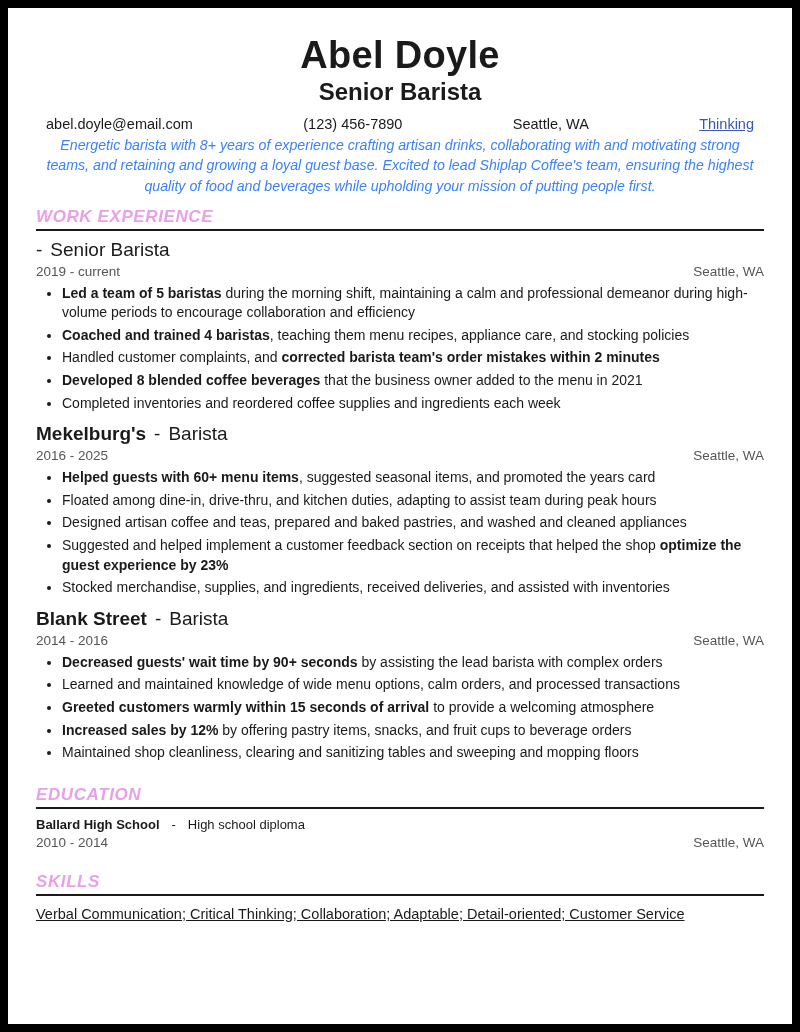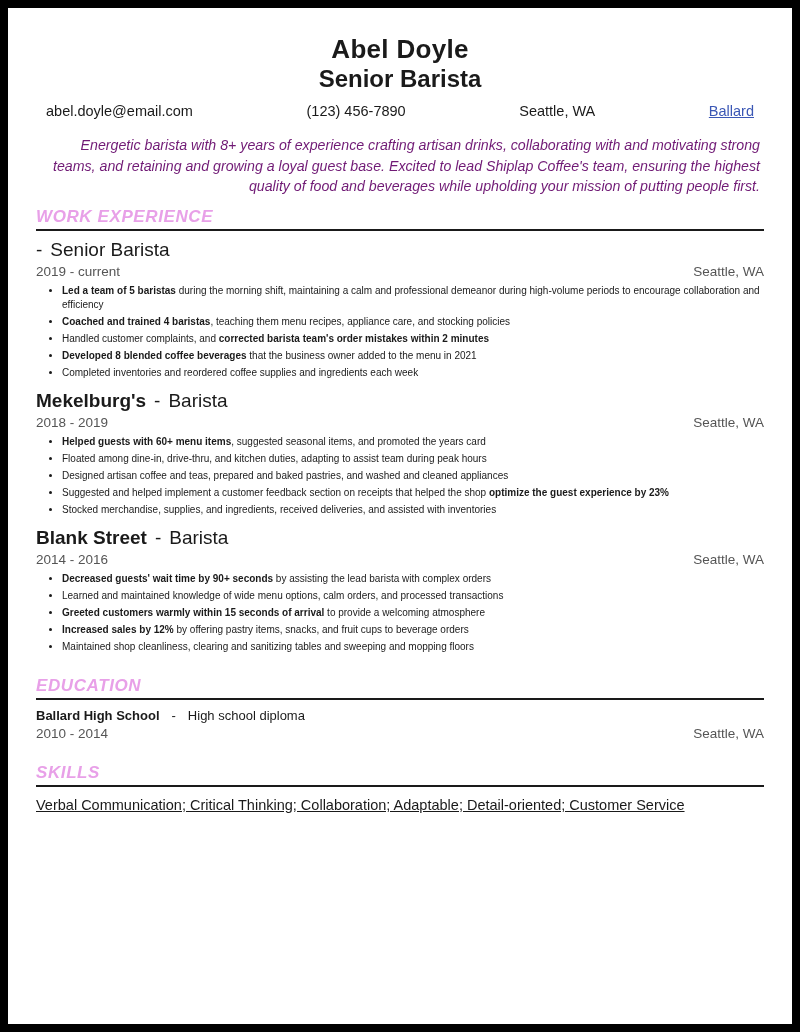--- a/index.html
+++ b/index.html
@@ -21,55 +21,55 @@
     height: 1016px;
     background: #ffffff;
     box-sizing: border-box;
     padding: 22px 28px 0 28px;
     overflow: hidden;
   }
 
   
   .name {
     text-align: center;
-    font-size: 26px;
+    font-size: 38px;
     font-weight: bold;
     color: #1a1a1a;
     letter-spacing: 0.3px;
     line-height: 1.05;
     margin: 6px 0 2px 0;
   }
   .title {
     text-align: center;
     font-size: 24px;
     font-weight: bold;
     color: #1a1a1a;
     margin: 0 0 10px 0;
   }
   .contact-row {
     display: flex;
     justify-content: space-between;
     align-items: baseline;
     padding: 0 10px;
     font-size: 14.5px;
     color: #1a1a1a;
-    margin-bottom: 16px;
+    margin-bottom: 3px;
   }
   .contact-row .item { white-space: nowrap; }
   .contact-row .linkedin {
     color: #3b57b5;
     text-decoration: underline;
   }
 
   .summary {
     font-style: italic;
     font-size: 14.2px;
     line-height: 1.45;
-    color: #701a75;
-    text-align: right;
+    color: #3b82f6;
+    text-align: center;
     margin: 0 4px 10px 4px;
   }
 
   
   .section-head {
     font-size: 17px;
     font-weight: bold;
     color: #e8a0e8;
     letter-spacing: 0.6px;
     margin: 6px 0 2px 0;
@@ -99,21 +99,21 @@
     font-size: 13.5px;
     color: #555555;
     margin: 3px 0 5px 0;
     text-align: center;
   }
   ul.bullets {
     margin: 0;
     padding-left: 26px;
   }
   ul.bullets li {
-    font-size: 10px;
+    font-size: 14px;
     line-height: 1.4;
     color: #1a1a1a;
     margin-bottom: 3px;
   }
   ul.bullets li::marker { color: #1a1a1a; }
   .b { font-weight: bold; }
 
   .edu-head {
     display: flex;
     align-items: baseline;
@@ -134,21 +134,21 @@
 
 <div class="page">
 
   <div class="name">Abel Doyle</div>
   <div class="title">Senior Barista</div>
 
   <div class="contact-row">
     <span class="item">abel.doyle@email.com</span>
     <span class="item">(123) 456-7890</span>
     <span class="item">Seattle, WA</span>
-    <span class="item linkedin">Ballard</span>
+    <span class="item linkedin">Thinking</span>
   </div>
 
   <div class="summary">Energetic barista with 8+ years of experience crafting artisan drinks, collaborating with and motivating strong teams, and retaining and growing a loyal guest base. Excited to lead Shiplap Coffee's team, ensuring the highest quality of food and beverages while upholding your mission of putting people first.</div>
 
   <div class="section-head">WORK EXPERIENCE</div>
   <hr class="rule">
 
   <div id="jobs-container">
       <div class="job">
         <div class="job-head">
@@ -167,21 +167,21 @@
           <li><span>Completed inventories and reordered coffee supplies and ingredients each week</span></li>
         </ul>
       </div>
       <div class="job">
         <div class="job-head">
           <span class="job-company">Mekelburg's</span>
           <span class="job-dash">-</span>
           <span class="job-role">Barista</span>
         </div>
         <div class="job-meta">
-          <span>2018 - 2019</span>
+          <span>2016 - 2025</span>
           <span>Seattle, WA</span>
         </div>
         <ul class="bullets">
           <li><span class="b">Helped guests with 60+ menu items</span><span>, suggested seasonal items, and promoted the years card</span></li>
           <li><span>Floated among dine-in, drive-thru, and kitchen duties, adapting to assist team during peak hours</span></li>
           <li><span>Designed artisan coffee and teas, prepared and baked pastries, and washed and cleaned appliances</span></li>
           <li><span>Suggested and helped implement a customer feedback section on receipts that helped the shop </span><span class="b">optimize the guest experience by 23%</span></li>
           <li><span>Stocked merchandise, supplies, and ingredients, received deliveries, and assisted with inventories</span></li>
         </ul>
       </div>

